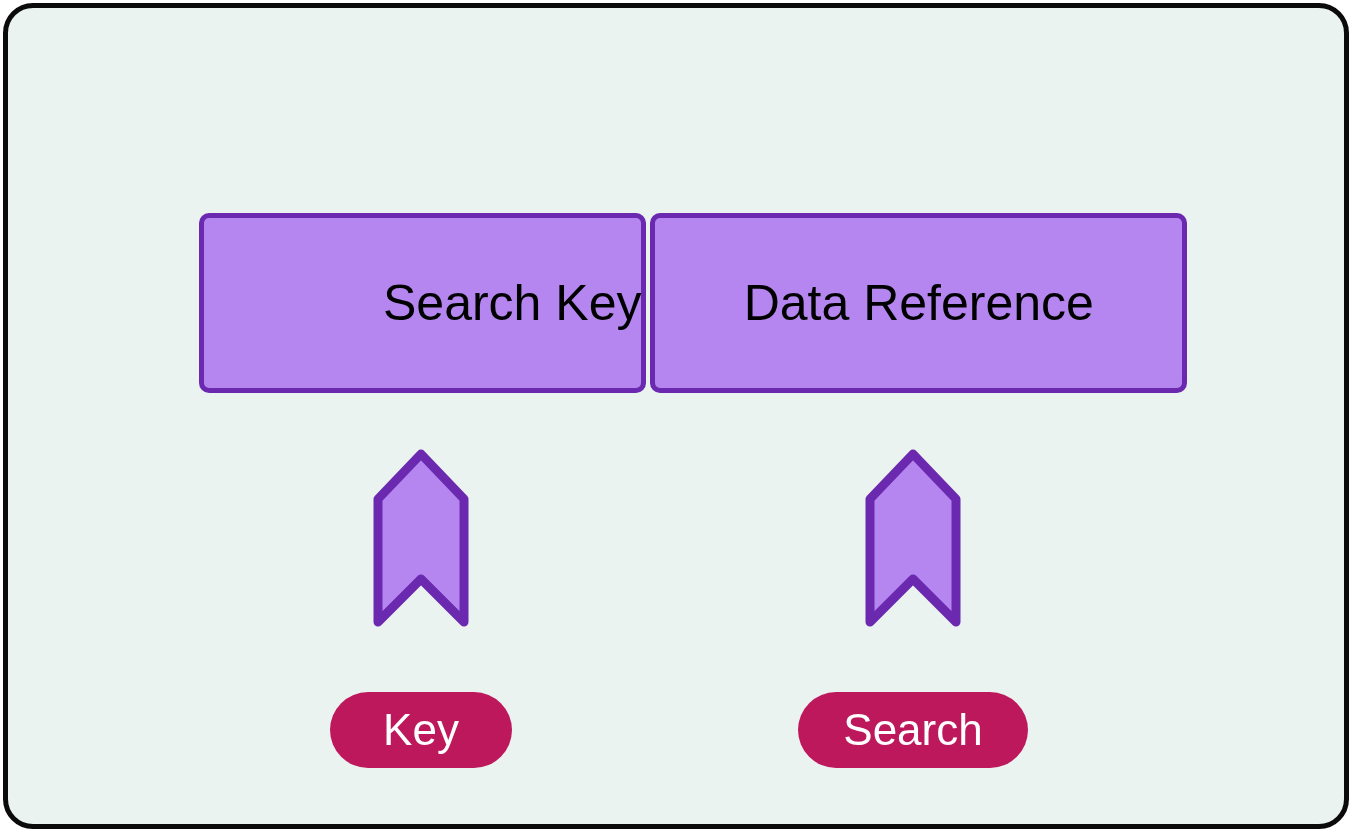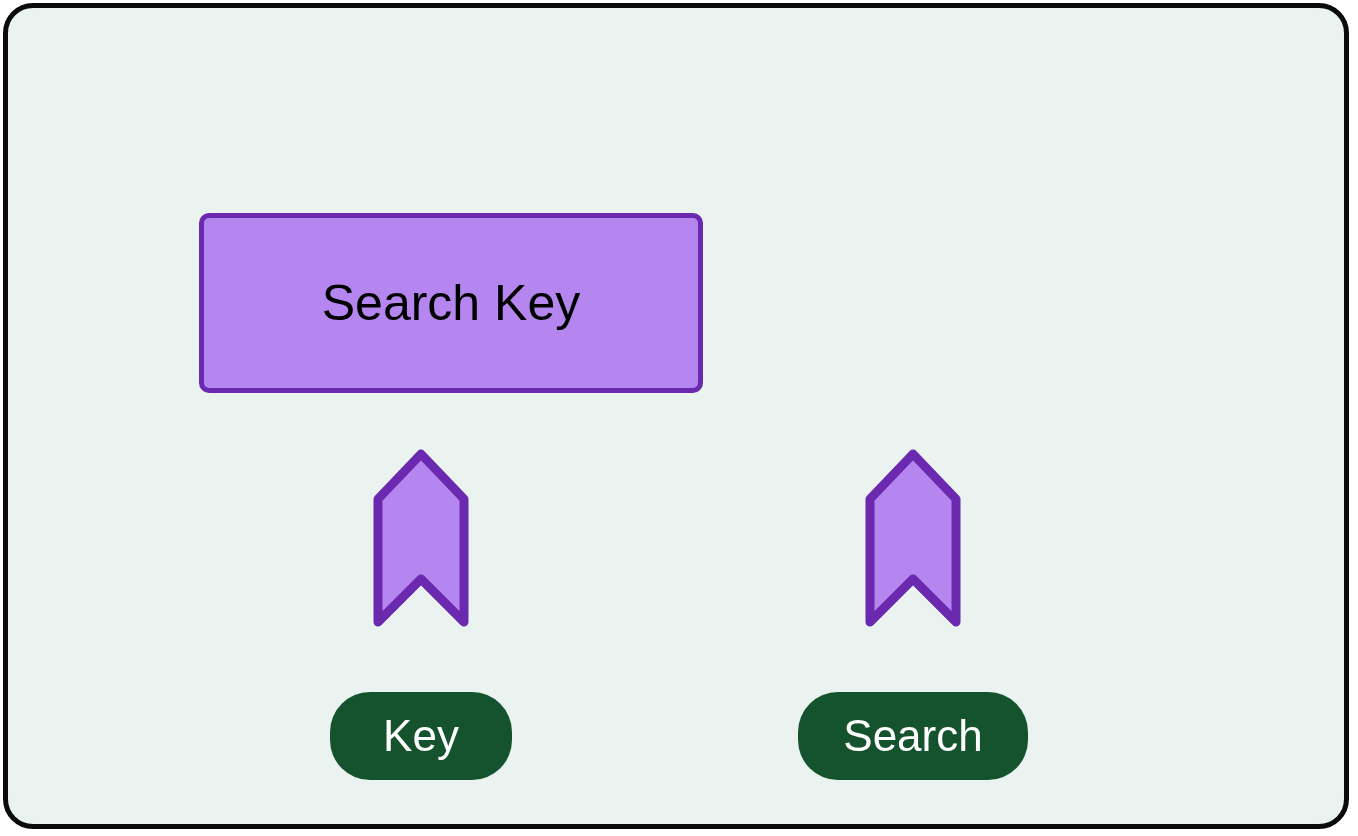--- a/index.html
+++ b/index.html
@@ -73,21 +73,21 @@
   }
   .cell {
     box-sizing: border-box;
     background: #B586F0;
     border: 5px solid #6B29B0;
     border-radius: 10px;
     display: flex;
     align-items: center;
     justify-content: center;
   }
-  .cell-search-key { width: 504px; }
+  .cell-search-key { width: 452px; justify-content: flex-end; }
   .cell-data-ref   { width: 542px; margin-left: 4px; }
   .cell-label {
     font-size: 50px;
     font-weight: normal;
     color: #000000;
     line-height: 1;
     white-space: nowrap;
   }
 
   
@@ -96,22 +96,22 @@
     width: 96px;
     height: 178px;
   }
   .bookmark svg { display: block; width: 96px; height: 178px; }
   .bookmark-left  { left: 373px; top: 449px; }
   .bookmark-right { left: 865px; top: 449px; }
 
   
   .pill {
     position: absolute;
-    height: 88px;
-    background: #14532d;
+    height: 76px;
+    background: #be185d;
     border-radius: 40px;
     display: flex;
     align-items: center;
     justify-content: center;
     text-align: right;
   }
   .pill-label {
     font-size: 44px;
     color: #ffffff;
     line-height: 1;
@@ -125,20 +125,23 @@
 
 <div id="canvas">
 
   <div class="frame"></div>
 
 
   <div class="cells">
     <div class="cell cell-search-key">
       <span class="cell-label">Search Key</span>
     </div>
+    <div class="cell cell-data-ref">
+      <span class="cell-label">Data Reference</span>
+    </div>
   </div>
 
   <div class="bookmark bookmark-left">
     <svg viewBox="0 0 96 178" xmlns="http://www.w3.org/2000/svg" aria-hidden="true">
       <path d="M48 5 L91 50 L91 173 L48 130 L5 173 L5 50 Z" fill="#B586F0" stroke="#6B29B0" stroke-width="9" stroke-linejoin="round" stroke-linecap="round"></path>
     </svg>
   </div>
 
   <div class="bookmark bookmark-right">
     <svg viewBox="0 0 96 178" xmlns="http://www.w3.org/2000/svg" aria-hidden="true">

